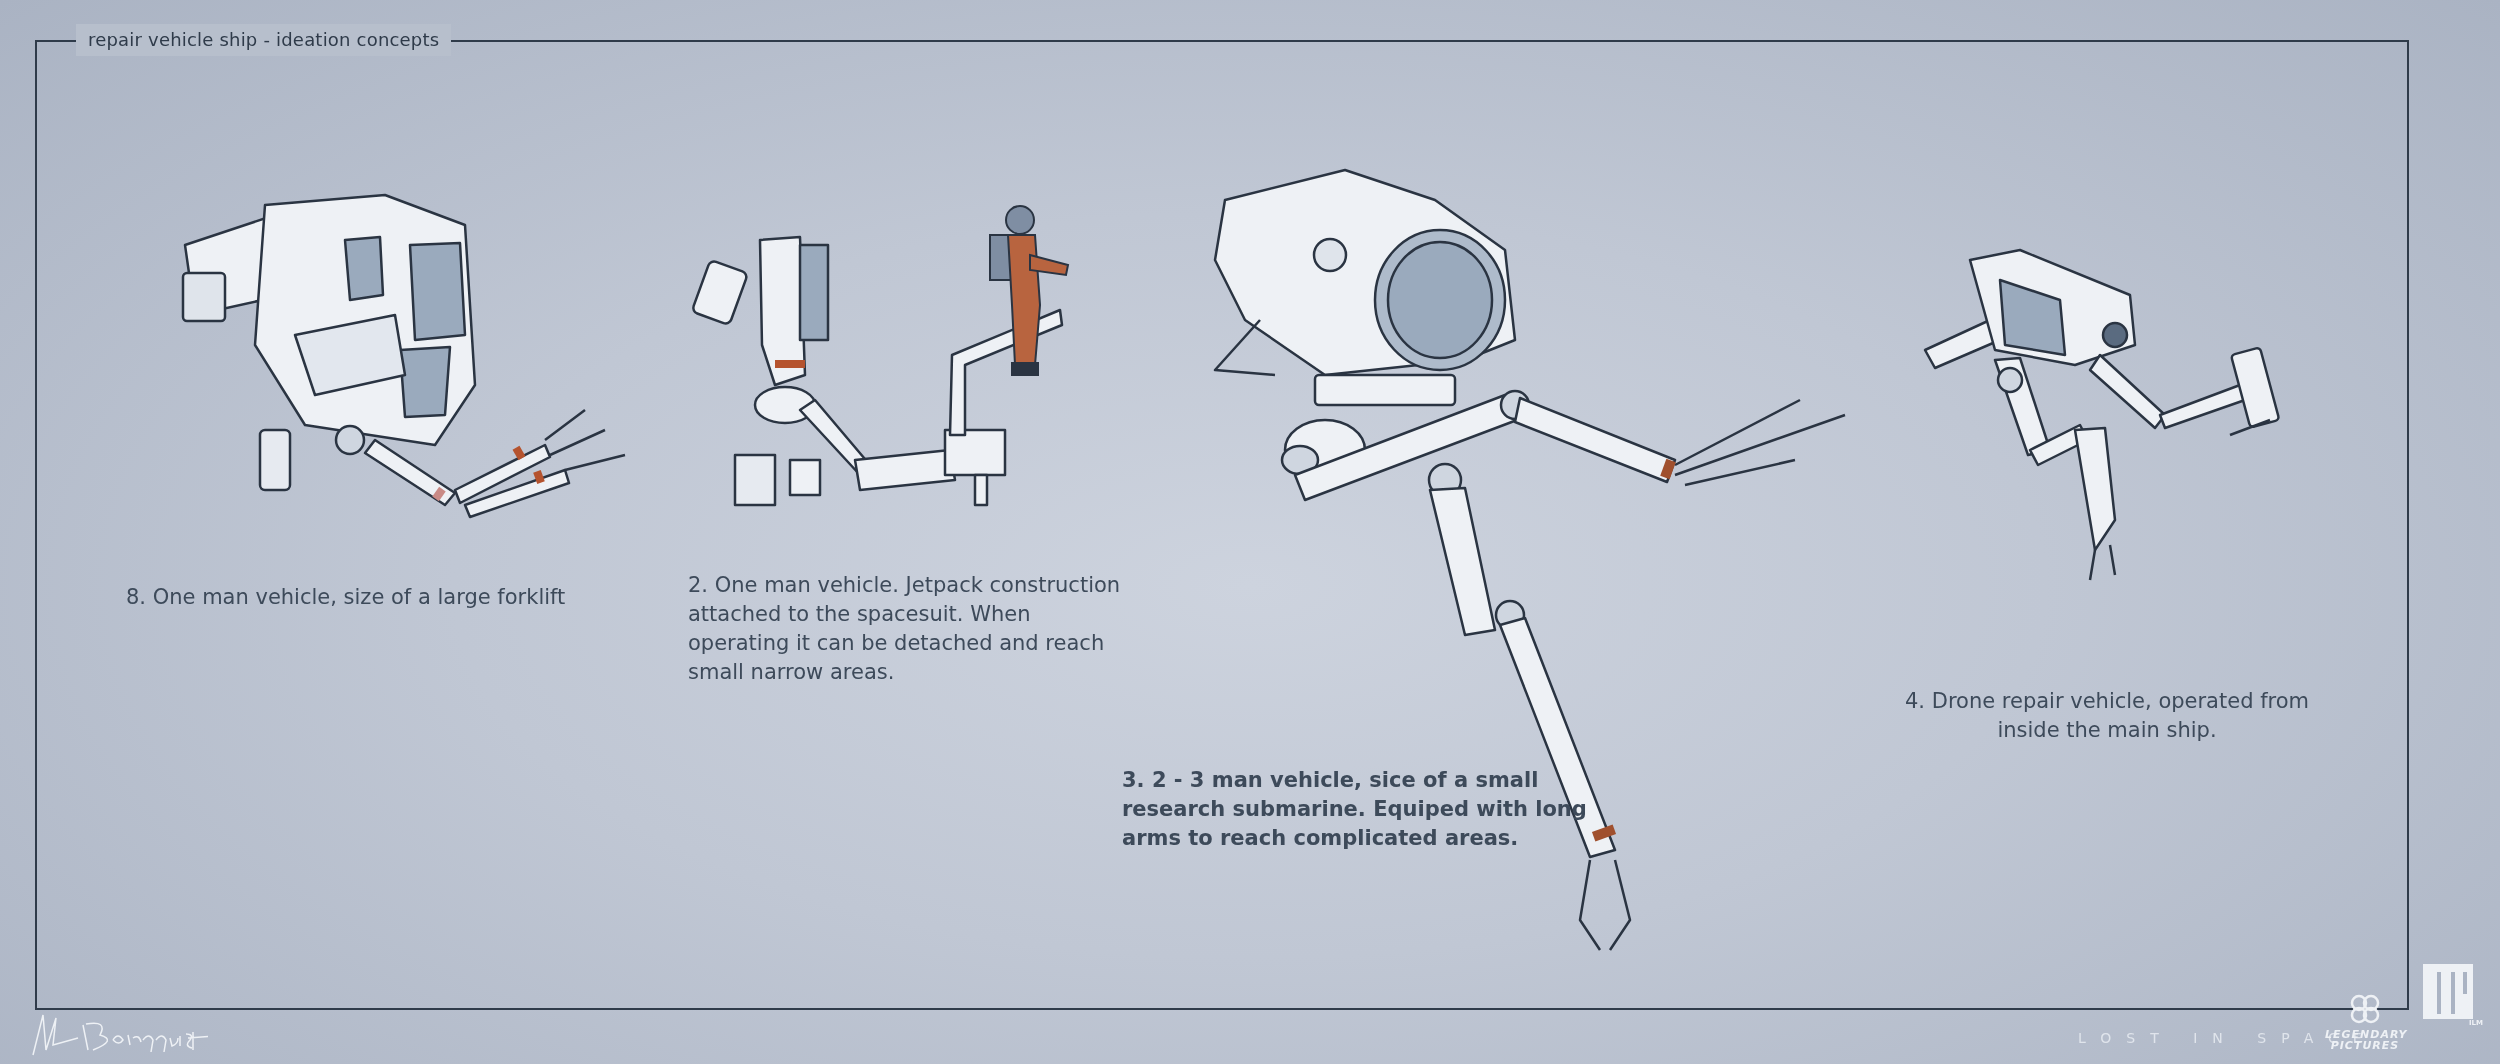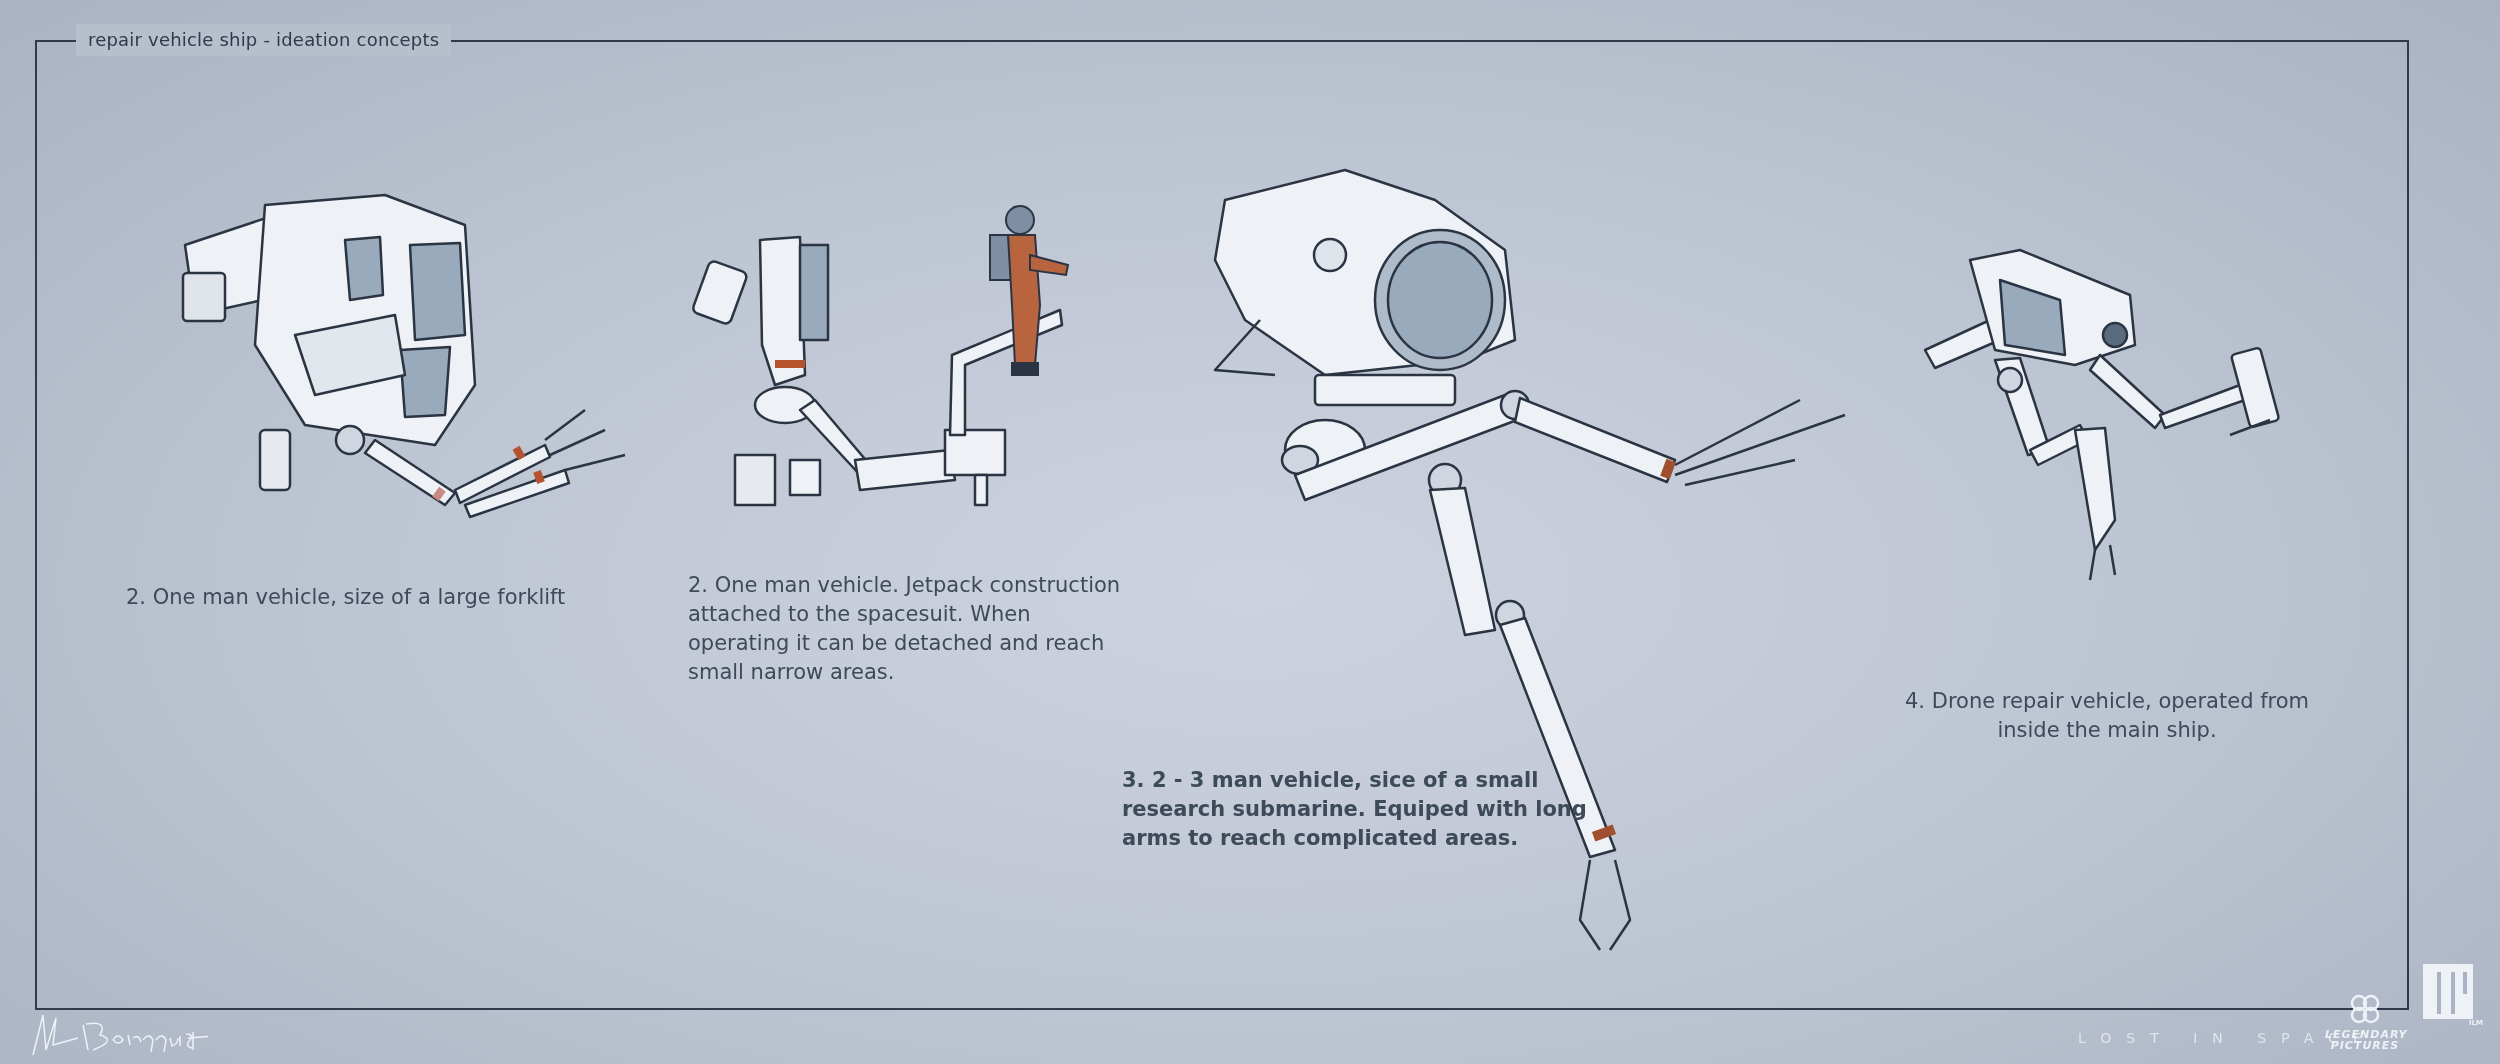--- a/index.html
+++ b/index.html
@@ -131,21 +131,21 @@
     <path d="M120 210 L170 185 L178 200 L128 225 Z"></path>
     <path d="M165 190 L195 188 L205 280 L185 310 Z"></path>
     <path d="M185 310 L180 340 M200 305 L205 335" fill="none"></path>
     <path d="M190 115 L255 175 L245 188 L180 130 Z"></path>
     <path d="M250 175 L330 145 L335 160 L255 188 Z"></path>
     <rect x="330" y="110" width="30" height="75" rx="4" transform="rotate(-15 345 147)"></rect>
     <path d="M320 195 L360 180" fill="none"></path>
   </g>
 </svg>
 
-<div class="caption" style="left:126px;top:583px;">2. One man vehicle, size of a large forklift</div>
+<div class="caption" style="left:126px;top:583px;">8. One man vehicle, size of a large forklift</div>
 <div class="caption" style="left:688px;top:571px;">2. One man vehicle. Jetpack construction
 attached to the spacesuit. When
 operating it can be detached and reach
 small narrow areas.</div>
 <div class="caption" style="left:1122px;top:766px;font-weight:bold;">3. 2 - 3 man vehicle, sice of a small
 research submarine. Equiped with long
 arms to reach complicated areas.</div>
 <div class="caption" style="left:1905px;top:687px;text-align:center;">4. Drone repair vehicle, operated from
 inside the main ship.</div>
 

